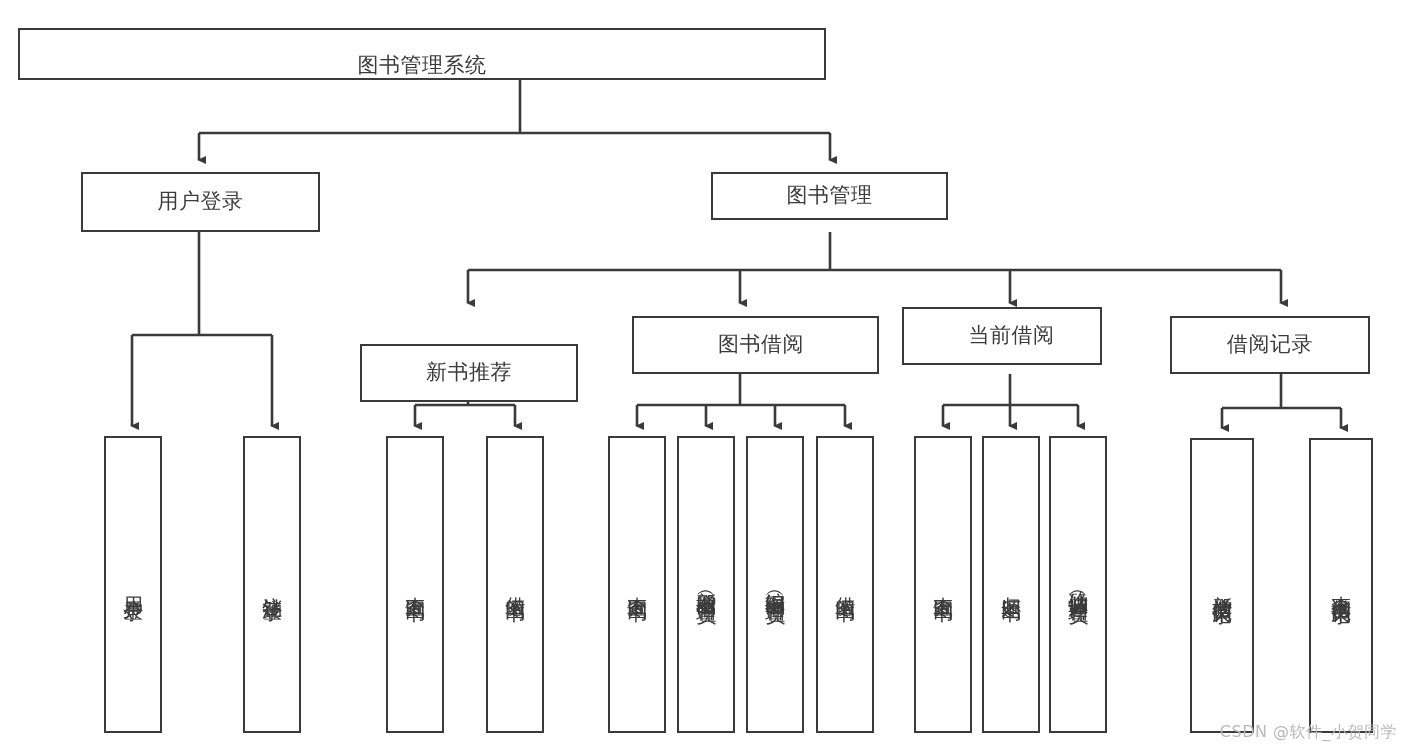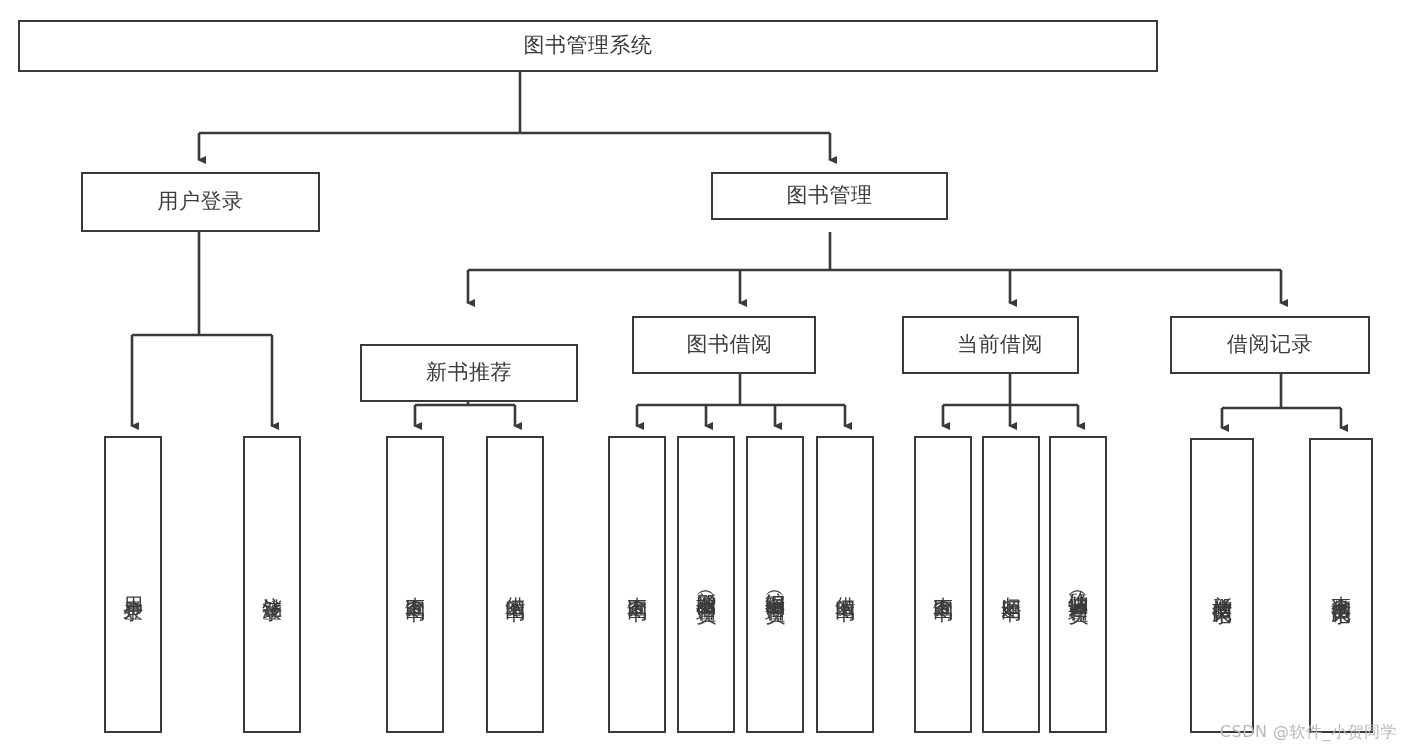--- a/index.html
+++ b/index.html
@@ -122,41 +122,41 @@
       <path d="M1010,405 L1010,426" marker-end="url(#arrow)"></path>
       <path d="M1078,405 L1078,426" marker-end="url(#arrow)"></path>
 
       <path d="M1281,374 L1281,408"></path>
       <path d="M1222,408 L1341,408"></path>
       <path d="M1222,408 L1222,428" marker-end="url(#arrow)"></path>
       <path d="M1341,408 L1341,428" marker-end="url(#arrow)"></path>
     </g>
   </svg>
 
-  <div class="node horiz" style="left:18px; top:20px; width:1140px; height:52px;">
+  <div class="node horiz" style="left:18px; top:28px; width:808px; height:52px;align-items:flex-end;">
     <span class="label">图书管理系统</span>
   </div>
 
   <div class="node horiz" style="left:81px; top:172px; width:239px; height:60px;">
     <span class="label">用户登录</span>
   </div>
 
   <div class="node horiz" style="left:711px; top:172px; width:237px; height:48px;">
     <span class="label">图书管理</span>
   </div>
 
   <div class="node horiz" style="left:360px; top:316px; width:218px; height:58px;margin-top:28px;">
     <span class="label">新书推荐</span>
   </div>
 
-  <div class="node horiz" style="left:632px; top:316px; width:184px; height:58px;padding-left:11px;">
+  <div class="node horiz" style="left:632px; top:316px; width:247px; height:58px;padding-left:11px;">
     <span class="label">图书借阅</span>
   </div>
 
-  <div class="node horiz" style="left:902px; top:316px; width:177px; height:58px;padding-left:19px;">
+  <div class="node horiz" style="left:902px; top:307px; width:200px; height:58px;padding-left:19px;">
     <span class="label">当前借阅</span>
   </div>
 
   <div class="node horiz" style="left:1170px; top:316px; width:200px; height:58px;">
     <span class="label">借阅记录</span>
   </div>
 
   <div class="node vert" style="left:104px; top:436px; width:58px; height:297px;">
     <span class="label">用户登录</span>
   </div>

